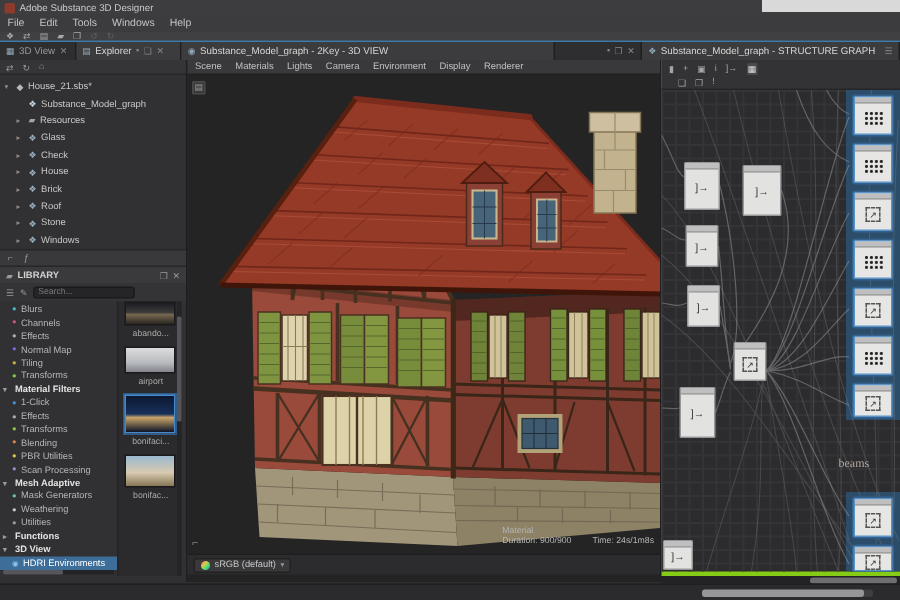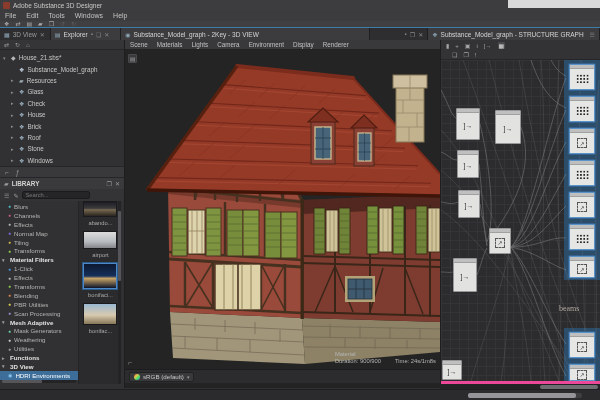--- a/index.html
+++ b/index.html
@@ -60,21 +60,21 @@
   #vp-widget { position:absolute; left:3px; top:4px; width:9px; height:9px; background:#3a3a3c; border:1px solid #4a4a4c; border-radius:1px; color:#999; font-size:6px; line-height:8px; text-align:center; }
   #vp-corner { position:absolute; left:3px; bottom:3px; color:#8a8a8a; font-size:7px; }
   #rstat { position:absolute; right:4px; bottom:3px; font-size:5.8px; color:#b5b5b5; line-height:1.3; text-align:left; }
   #rstat .gap { display:inline-block; width:14px; }
   #vp-bottombar { height:14px; background:#2c2c2e; border-top:1px solid #1d1d1f; display:flex; align-items:center; padding-left:4px; }
   #profile-dd { display:flex; align-items:center; gap:3px; background:#39393b; border:1px solid #222; border-radius:2px; height:10px; padding:0 4px; font-size:6.2px; color:#c8c8c8; }
   #profile-swatch { width:6px; height:6px; border-radius:50%; background:linear-gradient(135deg,#e14b4b 0%,#e1c84b 35%,#4be16a 65%,#4b7ae1 100%); }
   #profile-dd .caret { font-size:5px; color:#999; }
 
   
-  #rightpanel { position:absolute; left:440px; top:40px; width:160px; height:348px; background:#ec4899; border-left:1px solid #1e1e20; }
+  #rightpanel { position:absolute; left:440px; top:40px; width:160px; height:348px; background:#84cc16; border-left:1px solid #1e1e20; }
   #graph-toolbar { height:20px; padding:1px 0 0 5px; background:#333335; border-bottom:1px solid #262628; font-size:6px; color:#a5a5a5; }
   #graph-toolbar .r { display:flex; gap:6px; height:9px; align-items:center; }
   #graph-toolbar .hl { background:#4a4a4e; border-radius:1px; padding:0 1px; color:#ddd; }
   #graph-canvas { position:relative; height:321px; background:#2c2c2e; overflow:hidden;
      background-image:linear-gradient(#343437 1px,transparent 1px),linear-gradient(90deg,#343437 1px,transparent 1px);
      background-size:9px 9px; }
   .blueband { position:absolute; left:123px; width:37px; background:#2c5170; opacity:.9; }
   #wires { position:absolute; left:0; top:0; }
   .wn { position:absolute; background:#e2e2e0; border:1px solid #97979a; border-radius:1px; }
   .wn .nh { height:4px; background:#bfbfbf; border-bottom:1px solid #a0a0a0; }

